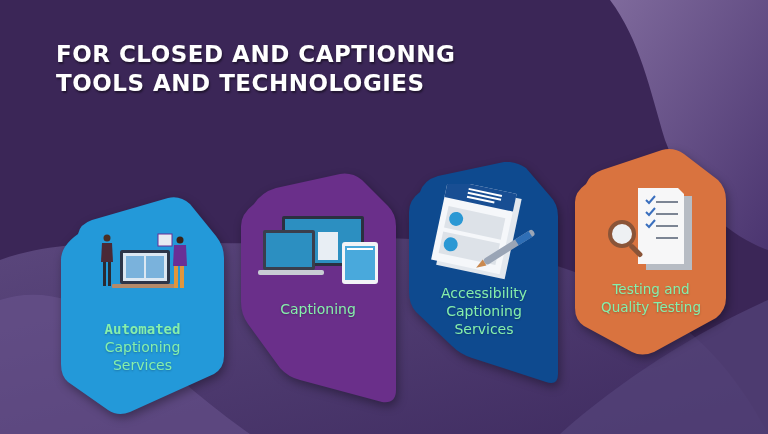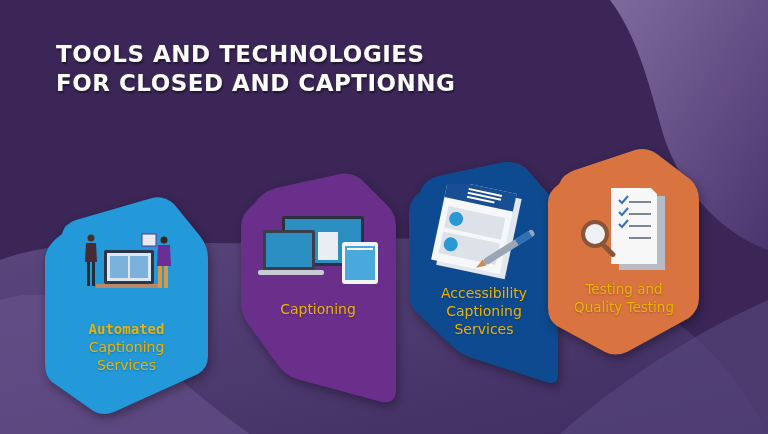--- a/index.html
+++ b/index.html
@@ -3,21 +3,21 @@
 <meta charset="utf-8">
 <style>
   html, body { margin: 0; padding: 0; }
   body { width: 768px; height: 434px; overflow: hidden; position: relative; font-family: "DejaVu Sans", sans-serif; background: #3b2657; }
   .bg { position: absolute; inset: 0; overflow: hidden; }
   .bg svg { position: absolute; left: 0; top: 0; }
   .title { position: absolute; left: 56px; top: 40px; color: #ffffff; font-family: "DejaVu Sans", sans-serif; font-weight: bold; font-size: 23px; line-height: 29px; letter-spacing: 0.5px; text-shadow: 1px 2px 2px rgba(0,0,0,0.45); margin: 0; }
   .title span { display: block; }
   .card { position: absolute; }
   .card svg.shape { position: absolute; left: 0; top: 0; filter: drop-shadow(2px 4px 5px rgba(0,0,0,0.35)); }
-  .card .label { position: absolute; left: 0; right: 0; text-align: center; color: #eab308; font-size: 14px; line-height: 18px; text-shadow: 0 1px 2px rgba(0,0,0,0.25); }
+  .card .label { position: absolute; left: 0; right: 0; text-align: center; color: #86efac; font-size: 14px; line-height: 18px; text-shadow: 0 1px 2px rgba(0,0,0,0.25); }
   .card .label span { display: block; }
   .mono { font-family: "DejaVu Sans Mono", monospace; font-weight: bold; }
   .illus { position: absolute; }
 </style>
 </head>
 <body>
 
 <div class="bg">
   <svg width="768" height="434" viewBox="0 0 768 434">
     <defs>
@@ -32,25 +32,25 @@
     </defs>
     <rect width="768" height="434" fill="#3b2657"></rect>
     <path d="M610 0 C 640 40, 650 90, 665 140 C 690 210, 740 240, 768 250 L768 0 Z" fill="url(#g1)"></path>
     <path d="M0 260 C 80 230, 200 250, 320 240 C 460 230, 560 260, 640 300 C 700 330, 740 380, 768 434 L0 434 Z" fill="url(#g2)" opacity="0.9"></path>
     <path d="M0 300 C 60 280, 120 320, 160 360 C 190 390, 230 420, 250 434 L0 434 Z" fill="#6b5690" opacity="0.55"></path>
     <path d="M560 434 C 620 380, 700 330, 768 300 L768 434 Z" fill="#56447a" opacity="0.7"></path>
   </svg>
 </div>
 
 <h1 class="title">
+  <span>FOR CLOSED AND CAPTIONNG</span>
   <span>TOOLS AND TECHNOLOGIES</span>
-  <span>FOR CLOSED AND CAPTIONNG</span>
 </h1>
 
-<div class="card" style="left:44px; top:196px; width:165px; height:220px;">
+<div class="card" style="left:60px; top:196px; width:165px; height:220px;">
   <svg class="shape" width="165" height="220" viewBox="0 0 165 220">
     <path d="M18 38 Q 20 28 32 24 L108 2 Q 120 -1 130 8 L156 40 Q 164 50 164 62 L164 160 Q 164 172 154 178 L70 216 Q 58 221 48 214 L8 186 Q 1 180 1 168 L1 64 Q 1 50 18 38 Z" fill="#2399d9"></path>
   </svg>
   <svg class="illus" style="left:38px; top:36px;" width="95" height="62" viewBox="0 0 95 62">
     <rect x="22" y="18" width="50" height="34" rx="2" fill="#2d3548"></rect>
     <rect x="25" y="21" width="44" height="28" fill="#dbe7f2"></rect>
     <rect x="28" y="24" width="18" height="22" fill="#7ab2dc"></rect>
     <rect x="48" y="24" width="18" height="22" fill="#7ab2dc"></rect>
     <rect x="14" y="52" width="66" height="4" rx="1" fill="#b48a6a"></rect>
     <circle cx="9" cy="6" r="3.5" fill="#4a2e24"></circle>
@@ -113,21 +113,21 @@
       <path d="M52 58 L42 61.5 L52 65 Z" fill="#c98950"></path>
     </g>
   </svg>
   <div class="label" style="top:122px;">
     <span>Accessibility</span>
     <span>Captioning</span>
     <span>Services</span>
   </div>
 </div>
 
-<div class="card" style="left:547px; top:148px; width:154px; height:208px;">
+<div class="card" style="left:574px; top:148px; width:154px; height:208px;">
   <svg class="shape" width="154" height="208" viewBox="0 0 154 208">
     <path d="M12 36 Q 16 26 28 22 L88 2 Q 100 -1 110 6 L144 32 Q 152 40 152 52 L152 150 Q 152 162 142 170 L80 204 Q 68 209 58 204 L10 178 Q 1 172 1 160 L1 54 Q 1 44 12 36 Z" fill="#d9733f"></path>
   </svg>
   <svg class="illus" style="left:32px; top:38px;" width="90" height="86" viewBox="0 0 90 86">
     <rect x="40" y="10" width="46" height="74" fill="#b7bcc4"></rect>
     <path d="M32 2 L72 2 L78 8 L78 78 L32 78 Z" fill="#f7f7f8"></path>
     <path d="M40 14 l3 3 l6 -7" stroke="#3a6fbe" stroke-width="2" fill="none"></path>
     <rect x="50" y="15" width="22" height="2" fill="#7c8594"></rect>
     <path d="M40 26 l3 3 l6 -7" stroke="#3a6fbe" stroke-width="2" fill="none"></path>
     <rect x="50" y="27" width="22" height="2" fill="#7c8594"></rect>

